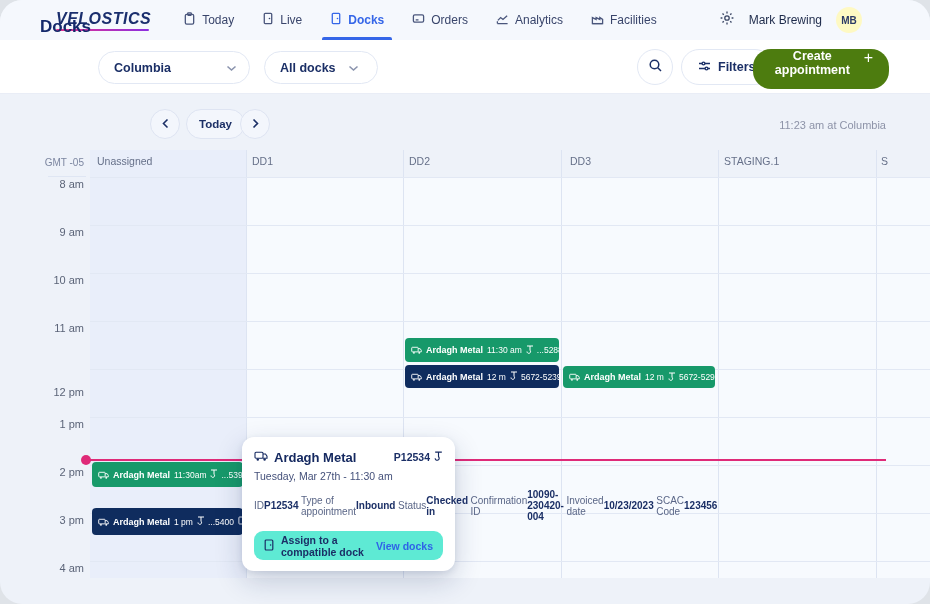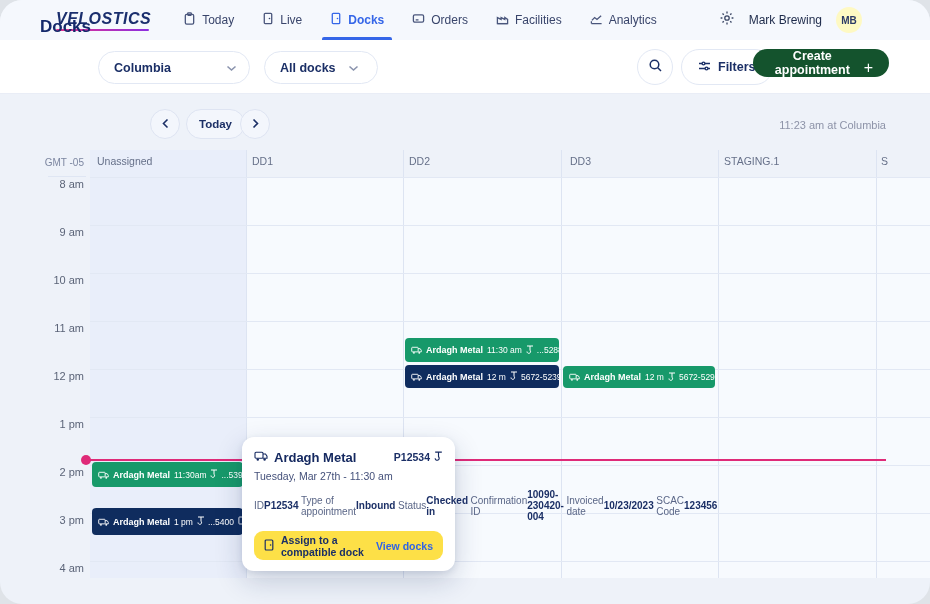--- a/index.html
+++ b/index.html
@@ -20,21 +20,21 @@
   .username { font-size:12px; color:#1d2a4a; }
   .avatar { width:26px; height:26px; border-radius:50%; background:#fef9c3; color:#2c3a66; font-size:10px; font-weight:bold; display:flex; align-items:center; justify-content:center; }
 
   
   .toolbar { position:absolute; left:0; top:40px; width:930px; height:54px; background:#ffffff; border-bottom:1px solid #e9edf6; }
   .tb-title { position:absolute; left:40px; top:17px; font-size:17px; font-weight:bold; color:#14296b; }
   .select-pill { position:absolute; top:51px; height:33px; background:#fff; border:1px solid #e2e8f4; border-radius:17px; display:flex; align-items:center; padding:0 12px 0 15px; font-size:12.5px; color:#1b2f66; font-weight:bold; cursor:pointer; }
   .select-pill .chev { margin-left:auto; }
   .icon-circle { position:absolute; top:49px; width:36px; height:36px; border-radius:50%; background:#fff; border:1px solid #e2e8f4; display:flex; align-items:center; justify-content:center; cursor:pointer; }
   .filters-btn { position:absolute; top:49px; height:36px; background:#fff; border:1px solid #e2e8f4; border-radius:18px; display:flex; align-items:center; gap:7px; padding:0 16px; font-size:12.5px; font-weight:bold; color:#1b2f66; cursor:pointer; }
-  .create-btn { position:absolute; top:49px; height:28px; background:#14532d; border:none; border-radius:18px; display:flex; align-items:flex-end; gap:10px; padding:0 16px 0 18px; font-size:12.5px; font-weight:bold; color:#fff; cursor:pointer; }
+  .create-btn { position:absolute; top:49px; height:40px; background:#4d7c0f; border:none; border-radius:18px; display:flex; align-items:flex-start; gap:10px; padding:0 16px 0 18px; font-size:12.5px; font-weight:bold; color:#fff; cursor:pointer; }
   .create-plus { font-size:16px; font-weight:normal; }
 
   
   .date-title { position:absolute; left:43px; top:110px; font-size:20px; font-weight:bold; color:#132d66; }
   .nav-circle { position:absolute; top:109px; width:30px; height:30px; border-radius:50%; background:#f3f6fc; border:1px solid #dee4f2; display:flex; align-items:center; justify-content:center; cursor:pointer; }
   .today-pill { position:absolute; left:186px; top:109px; height:30px; border-radius:15px; background:#f3f6fc; border:1px solid #dee4f2; display:flex; align-items:center; padding:0 12px; font-size:11.5px; font-weight:bold; color:#1b2f66; cursor:pointer; }
   .clock { position:absolute; right:44px; top:119px; font-size:11px; color:#8d93a8; }
 
   
   .col-bg { position:absolute; }
@@ -58,21 +58,21 @@
   
   .popup { position:absolute; left:242px; top:437px; width:213px; background:#ffffff; border-radius:12px; box-shadow:0 10px 28px rgba(18,40,90,.20), 0 2px 6px rgba(18,40,90,.10); padding:11px 12px 11px; z-index:10; }
   .pp-head { display:flex; align-items:center; gap:6px; }
   .pp-title { font-size:13px; font-weight:bold; color:#15296048; color:#152960; flex:1; }
   .pp-code { font-size:10.5px; font-weight:bold; color:#1b2f66; display:flex; align-items:center; gap:4px; }
   .pp-date { margin-top:4px; font-size:10.5px; color:#44507a; }
   .pp-rows { margin-top:7px; display:flex; flex-direction:row; gap:2.5px; }
   .pp-row { display:flex; align-items:center; justify-content:space-between; font-size:10px; line-height:11px; }
   .pp-label { color:#5a6687; }
   .pp-value { color:#1b2f66; font-weight:bold; }
-  .assign-bar { margin-top:9px; height:29px; background:#fde047; border-radius:9px; display:flex; align-items:center; gap:7px; padding:0 10px; }
+  .assign-bar { margin-top:9px; height:29px; background:#5eead4; border-radius:9px; display:flex; align-items:center; gap:7px; padding:0 10px; }
   .assign-text { font-size:10.5px; font-weight:bold; color:#1b2f66; flex:1; }
   .assign-link { font-size:10.5px; font-weight:bold; color:#2f63e7; cursor:pointer; }
 </style>
 </head>
 <body>
 
 <div class="app">
 
   <header class="topnav">
     <div class="logo">VELOSTICS</div>
@@ -100,30 +100,30 @@
       </div>
       <div class="nav-item">
         <span><svg width="13" height="13" viewBox="0 0 14 14" fill="none" stroke-width="1.4">
               <rect x="1.5" y="3" width="11" height="8" rx="1.5"></rect>
               <path d="M4 8.5h3"></path>
             </svg></span>
         <span>Orders</span>
       </div>
       <div class="nav-item">
         <span><svg width="13" height="13" viewBox="0 0 14 14" fill="none" stroke-width="1.4">
+              <path d="M1.5 12.5V10M1.5 12.5h11M2 9l3-3 2.5 2L12 4"></path>
+            </svg></span>
+        <span>Analytics</span>
+      </div>
+      <div class="nav-item">
+        <span><svg width="13" height="13" viewBox="0 0 14 14" fill="none" stroke-width="1.4">
               <path d="M1.5 12.5V6l4 2V6l4 2V6l3 2v4.5z"></path>
               <path d="M1.5 12.5h11"></path>
             </svg></span>
         <span>Facilities</span>
-      </div>
-      <div class="nav-item">
-        <span><svg width="13" height="13" viewBox="0 0 14 14" fill="none" stroke-width="1.4">
-              <path d="M1.5 12.5V10M1.5 12.5h11M2 9l3-3 2.5 2L12 4"></path>
-            </svg></span>
-        <span>Analytics</span>
       </div>
     </nav>
     <div class="nav-right">
       <span><svg width="16" height="16" viewBox="0 0 16 16" fill="none" stroke="#3a4664" stroke-width="1.3">
             <circle cx="8" cy="8" r="2.2"></circle>
             <path d="M8 1.6v1.8M8 12.6v1.8M1.6 8h1.8M12.6 8h1.8M3.5 3.5l1.3 1.3M11.2 11.2l1.3 1.3M12.5 3.5l-1.3 1.3M4.8 11.2l-1.3 1.3"></path>
           </svg></span>
       <span class="username">Mark Brewing</span>
       <div class="avatar">MB</div>
     </div>
@@ -193,21 +193,21 @@
   <div class="hour-line" style="top:465px;"></div>
   <div class="hour-line" style="top:513px;"></div>
   <div class="hour-line" style="top:561px;"></div>
   <div class="gmt-line"></div>
 
   <div class="gmt-label">GMT -05</div>
   <div class="time-label" style="top:178px; left:8px;">8 am</div>
   <div class="time-label" style="top:226px; left:8px;">9 am</div>
   <div class="time-label" style="top:274px; left:8px;">10 am</div>
   <div class="time-label" style="top:322px; left:8px;">11 am</div>
-  <div class="time-label" style="top:370px; left:8px;">12 pm</div>
+  <div class="time-label" style="top:386px; left:8px;">12 pm</div>
   <div class="time-label" style="top:418px; left:8px;">1 pm</div>
   <div class="time-label" style="top:466px; left:8px;">2 pm</div>
   <div class="time-label" style="top:514px; left:8px;">3 pm</div>
   <div class="time-label" style="top:562px; left:8px;">4 am</div>
 
   <div class="col-header" style="left:97px;">Unassigned</div>
   <div class="col-header" style="left:252px;">DD1</div>
   <div class="col-header" style="left:409px;">DD2</div>
   <div class="col-header" style="left:570px;">DD3</div>
   <div class="col-header" style="left:724px;">STAGING.1</div>

